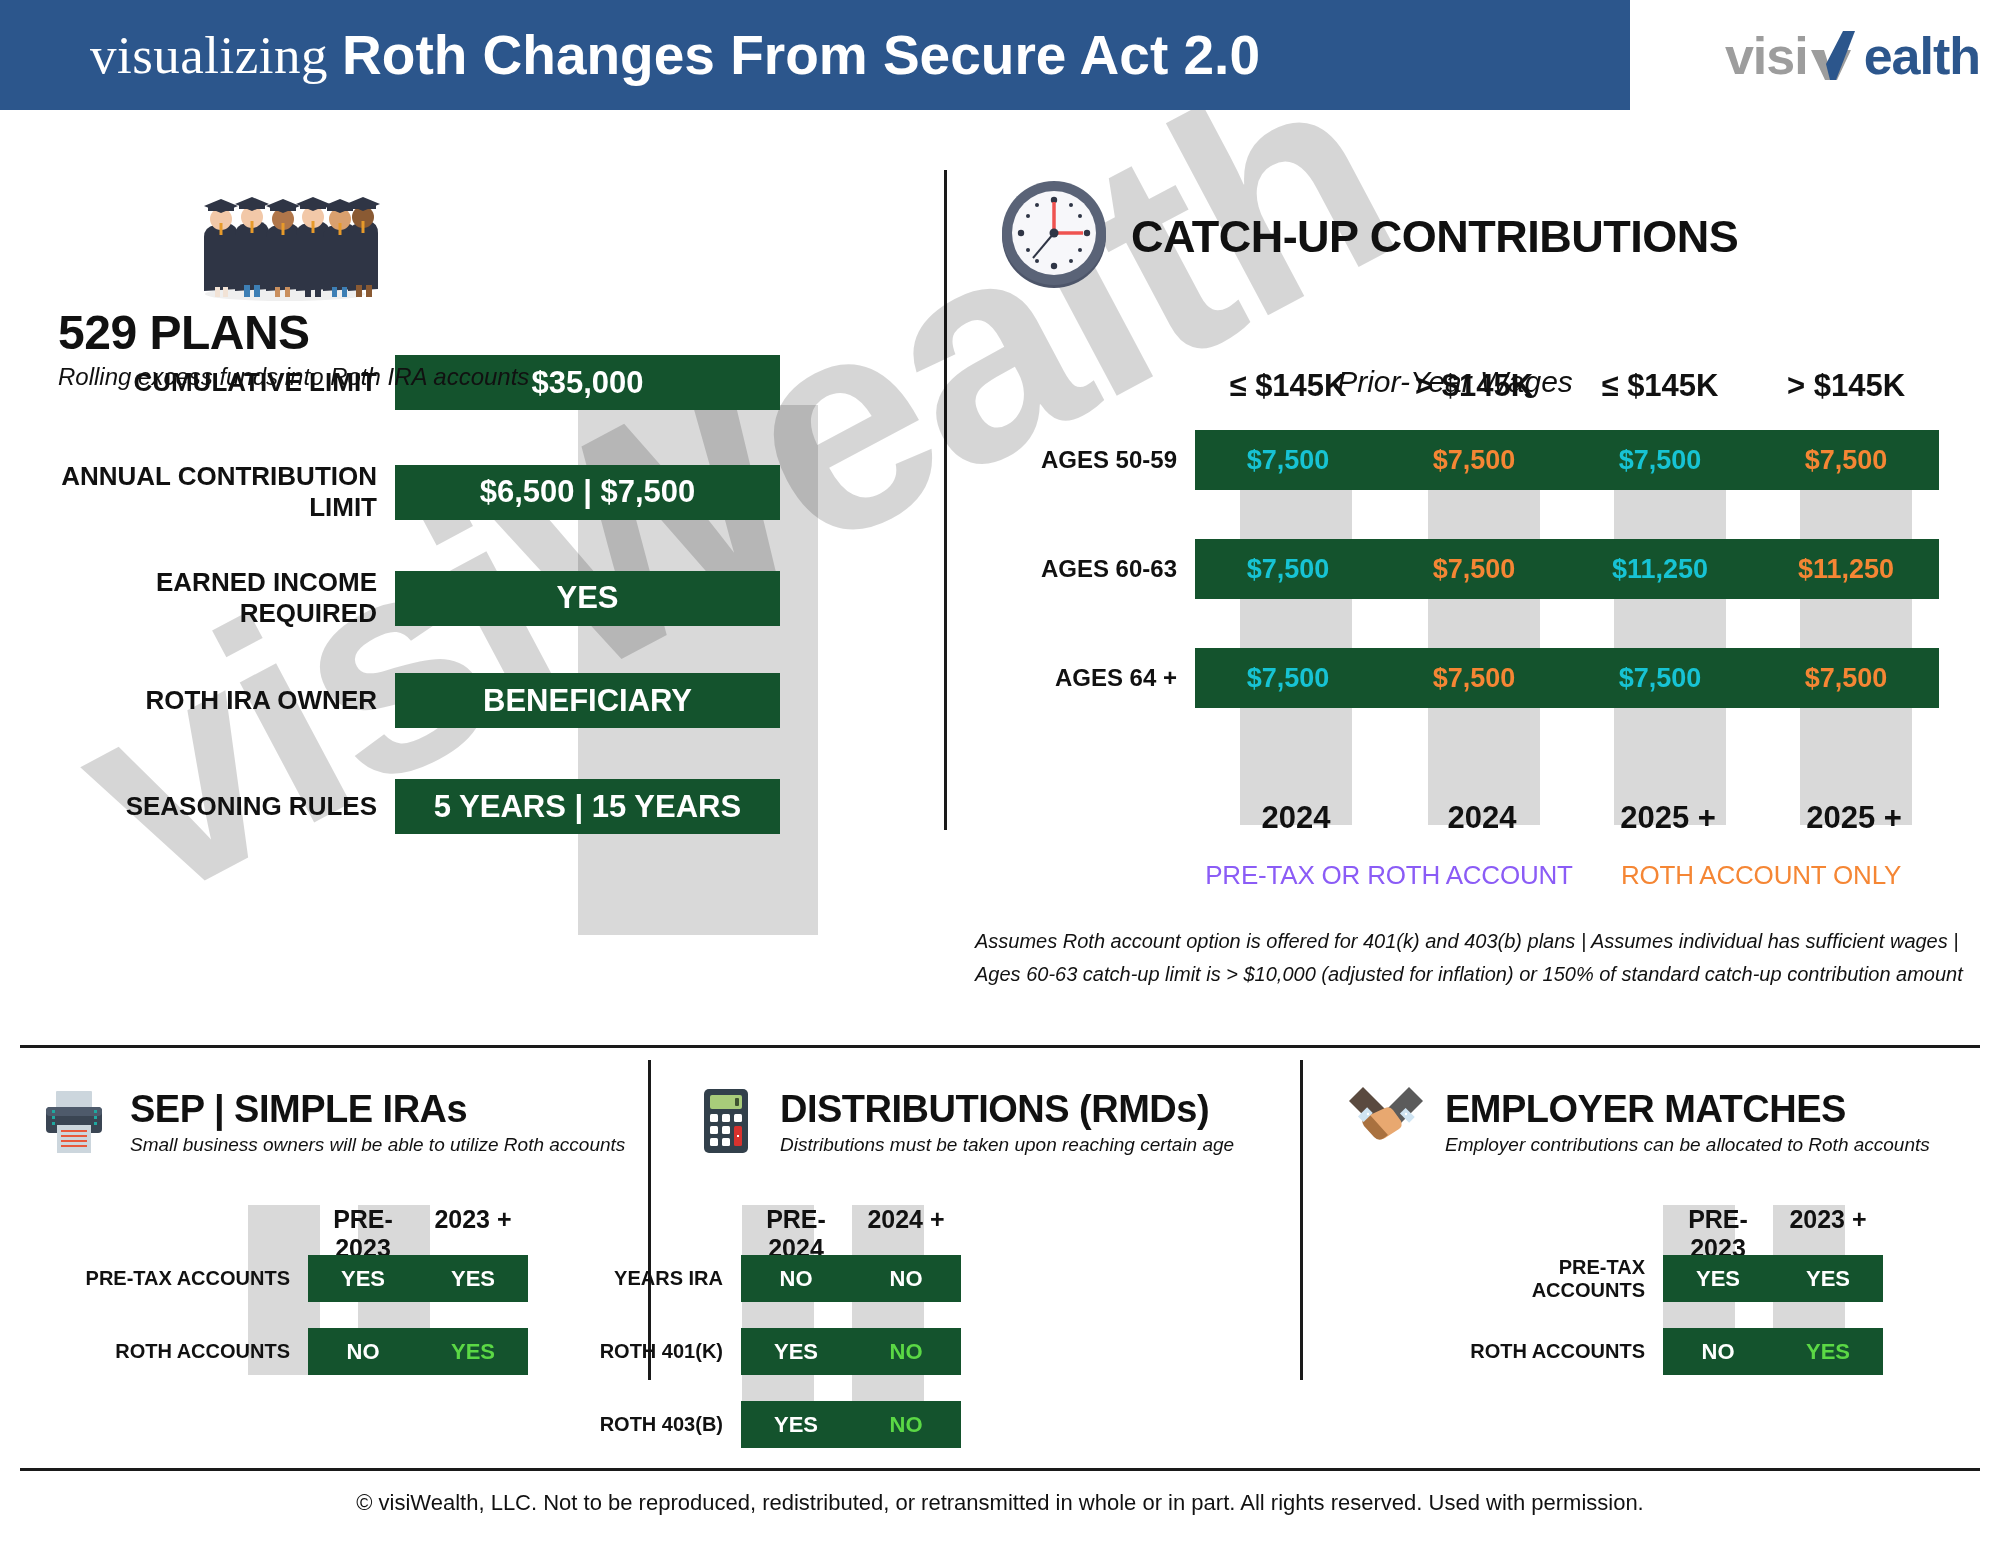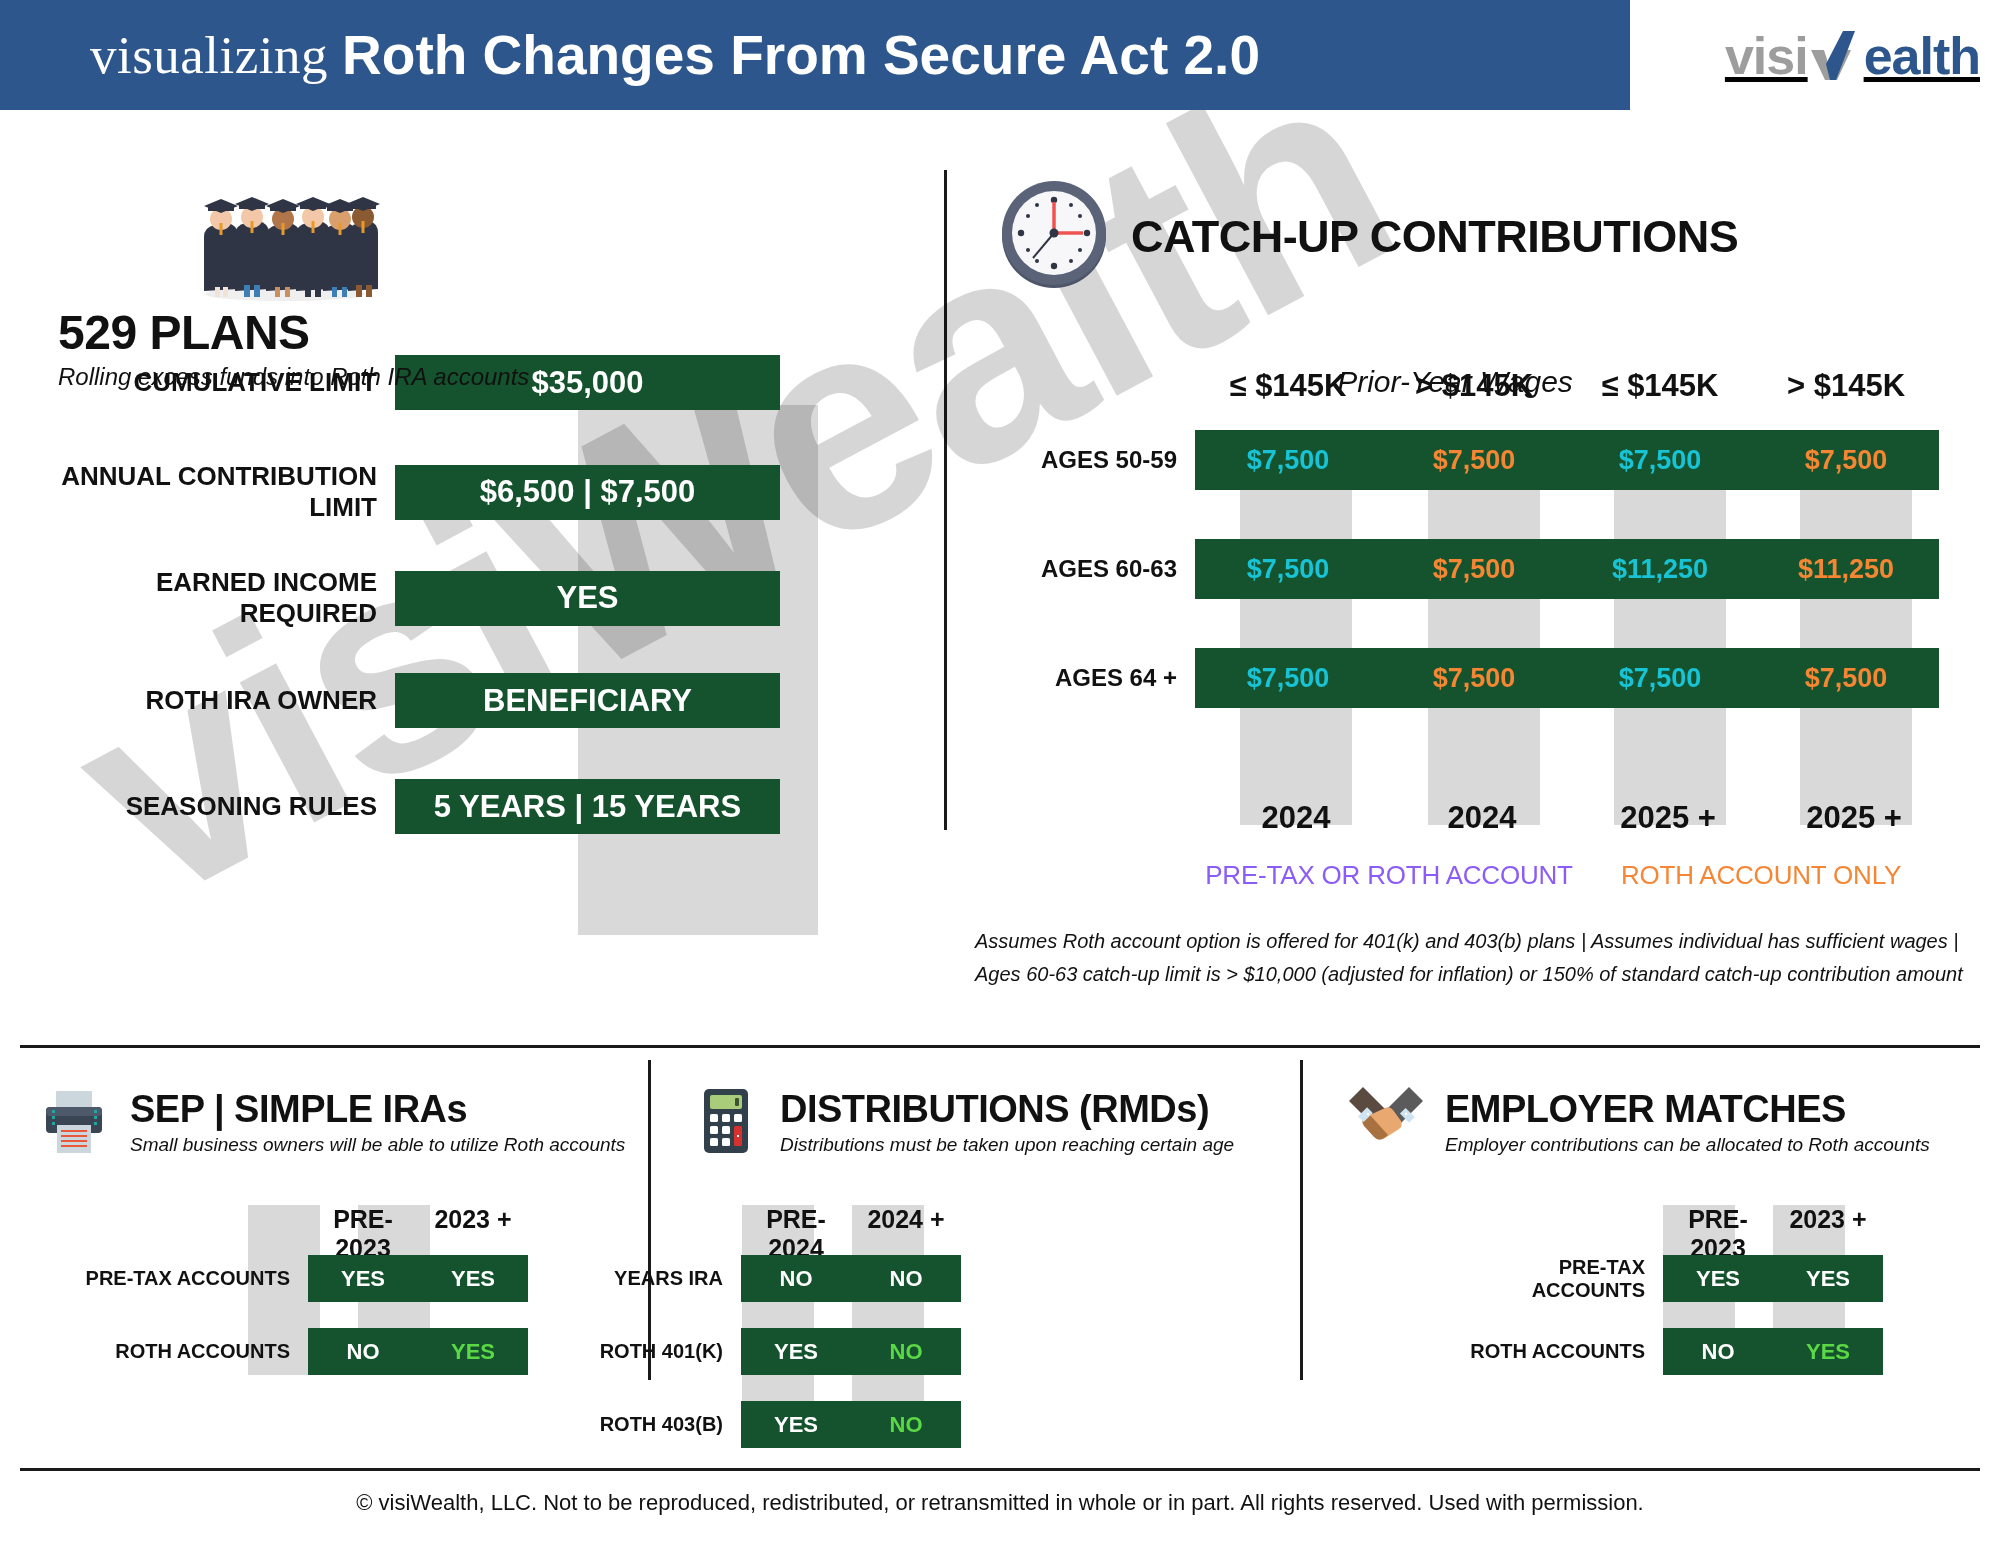--- a/index.html
+++ b/index.html
@@ -44,21 +44,21 @@
   .header .h-bold {
     font-size: 55px; font-weight: 700; color: #ffffff;
     margin-left: 14px; letter-spacing: 0px;
   }
   .logo {
     position: absolute; right: 20px; top: 18px;
     width: 340px; height: 75px;
     display: flex; align-items: center; justify-content: flex-end;
     z-index: 10;
   }
-  .logo-text { font-size: 52px; font-weight: 700; letter-spacing: -1px; text-decoration: underline; }
+  .logo-text { font-size: 52px; font-weight: 700; letter-spacing: -1px; }
   .logo-grey { color: #9d9d9d; }
   .logo-blue { color: #2c568c; }
   .logo-w { position: relative; display: inline-block; }
 
   
   .v-div-top {
     position: absolute; left: 944px; top: 170px;
     width: 3px; height: 660px; background: #1a1a1a; z-index: 2;
   }
   .h-div-mid {

